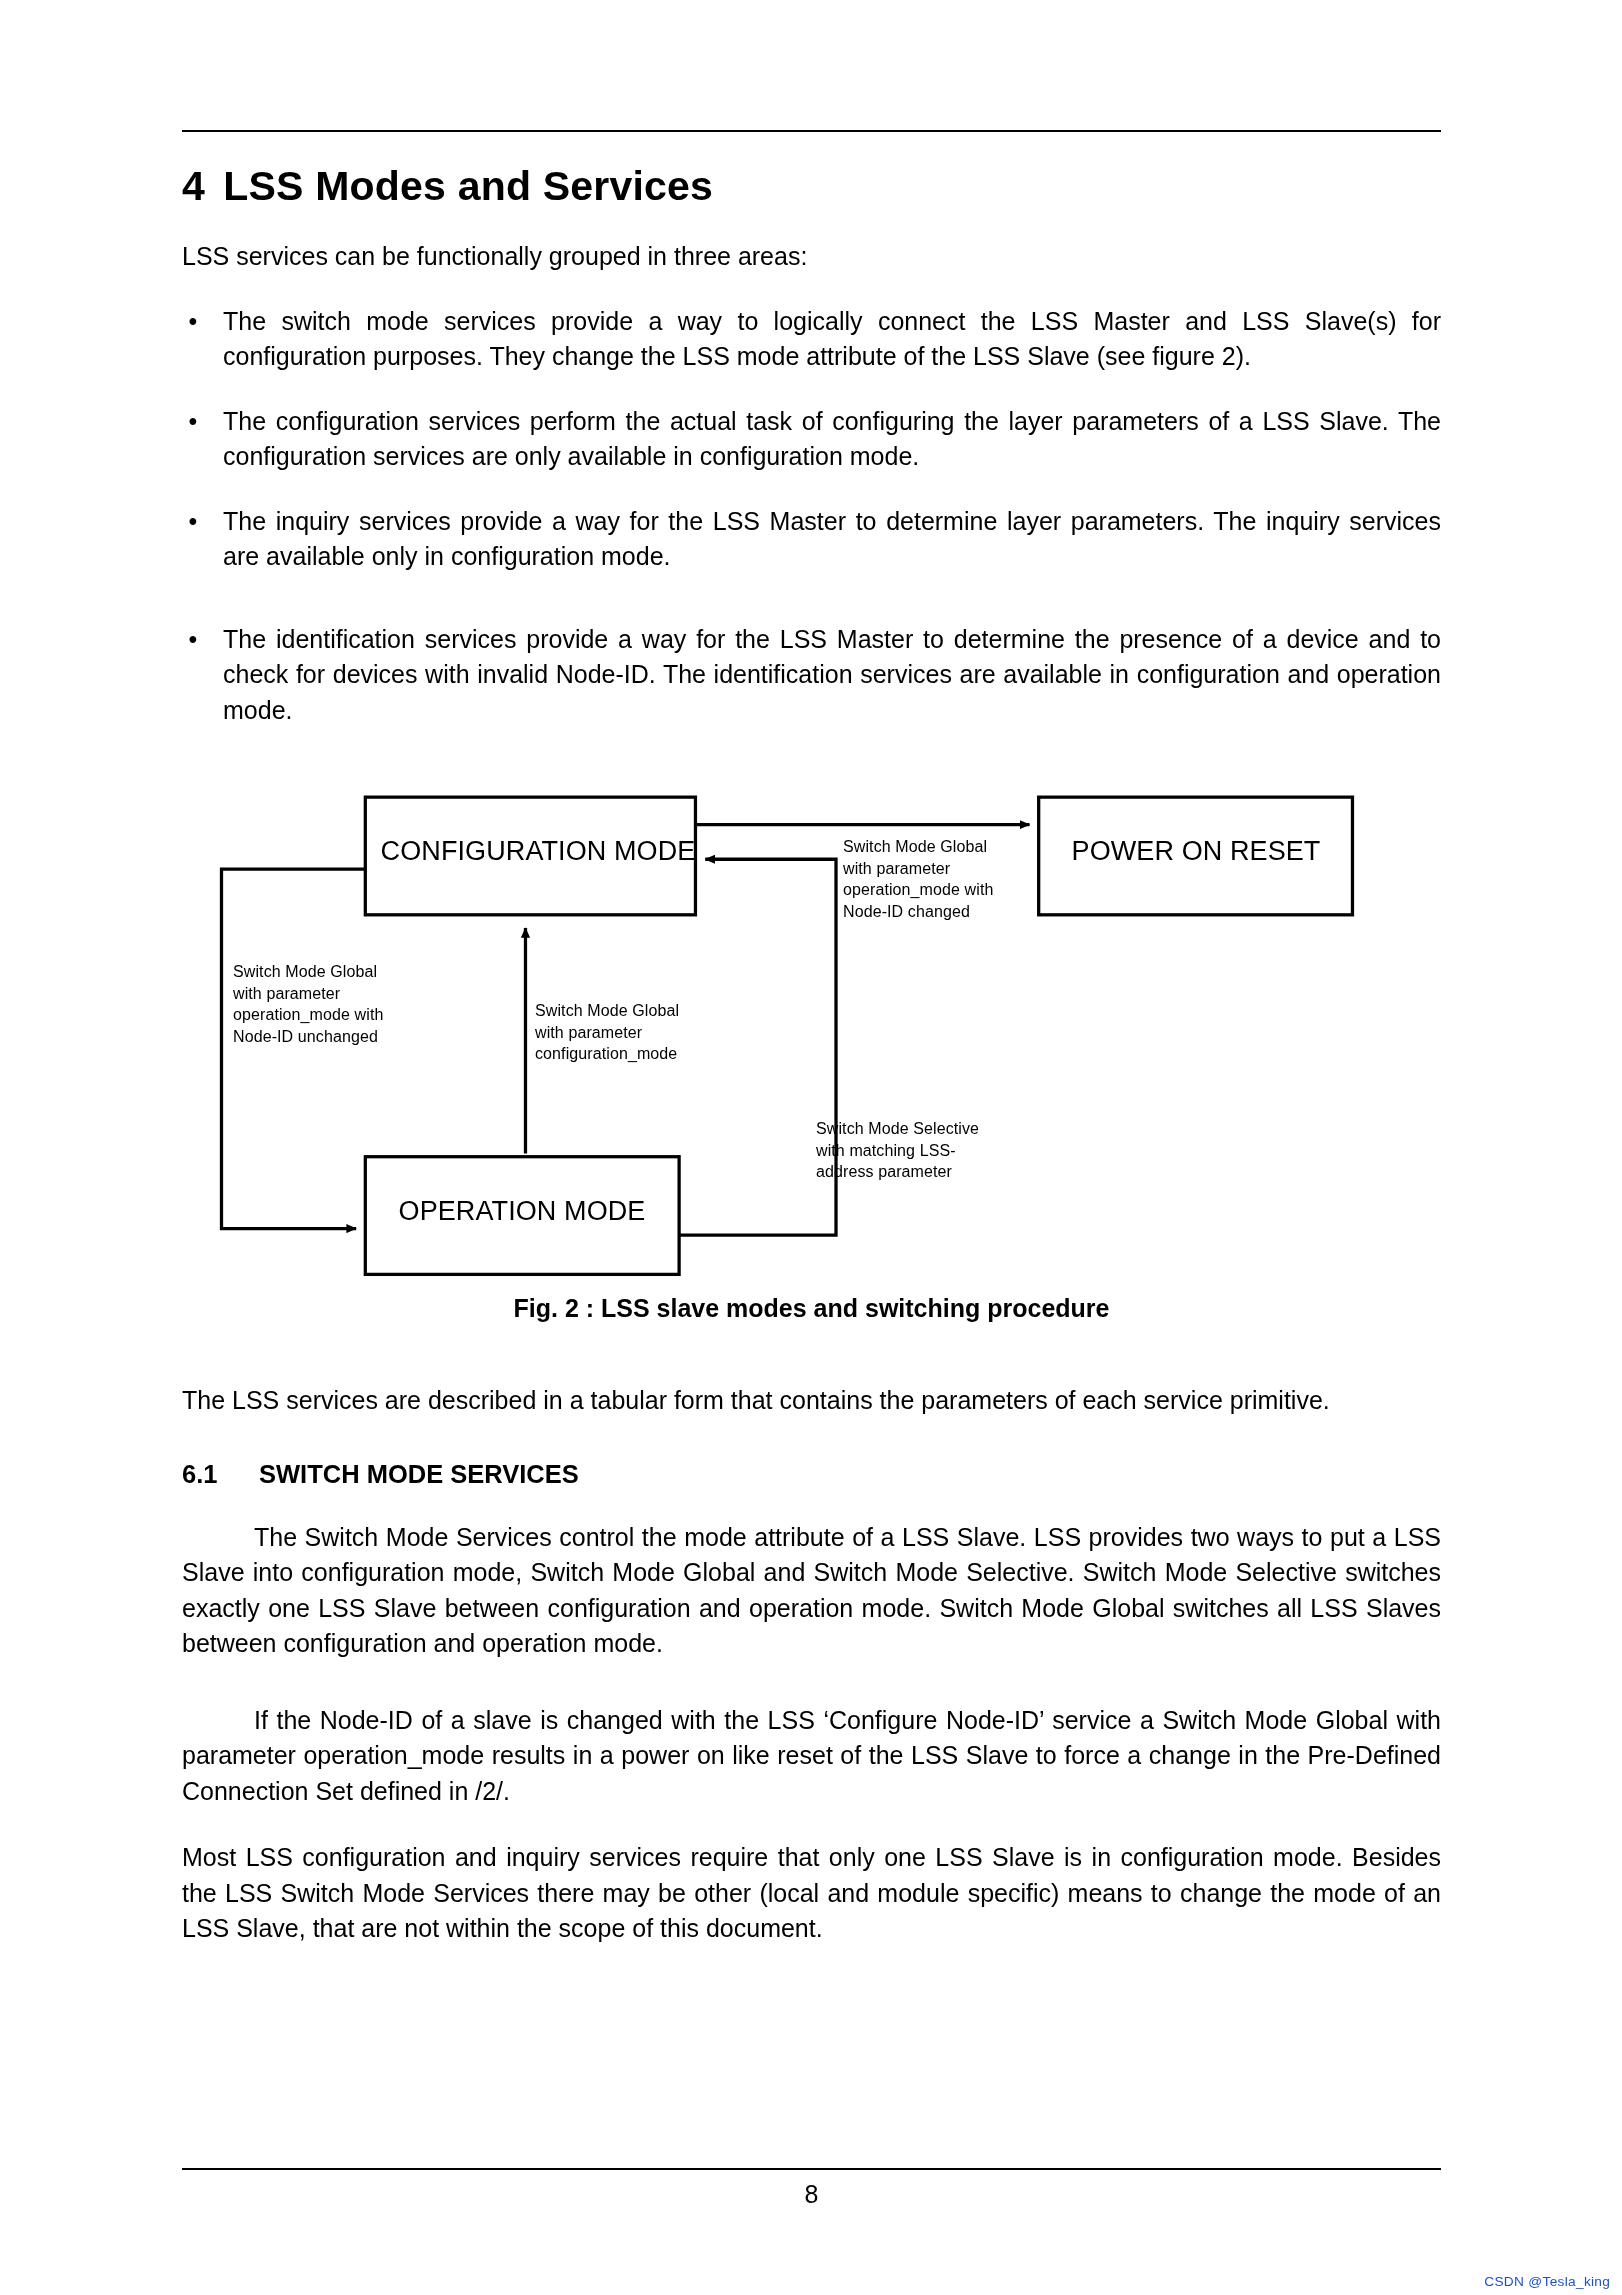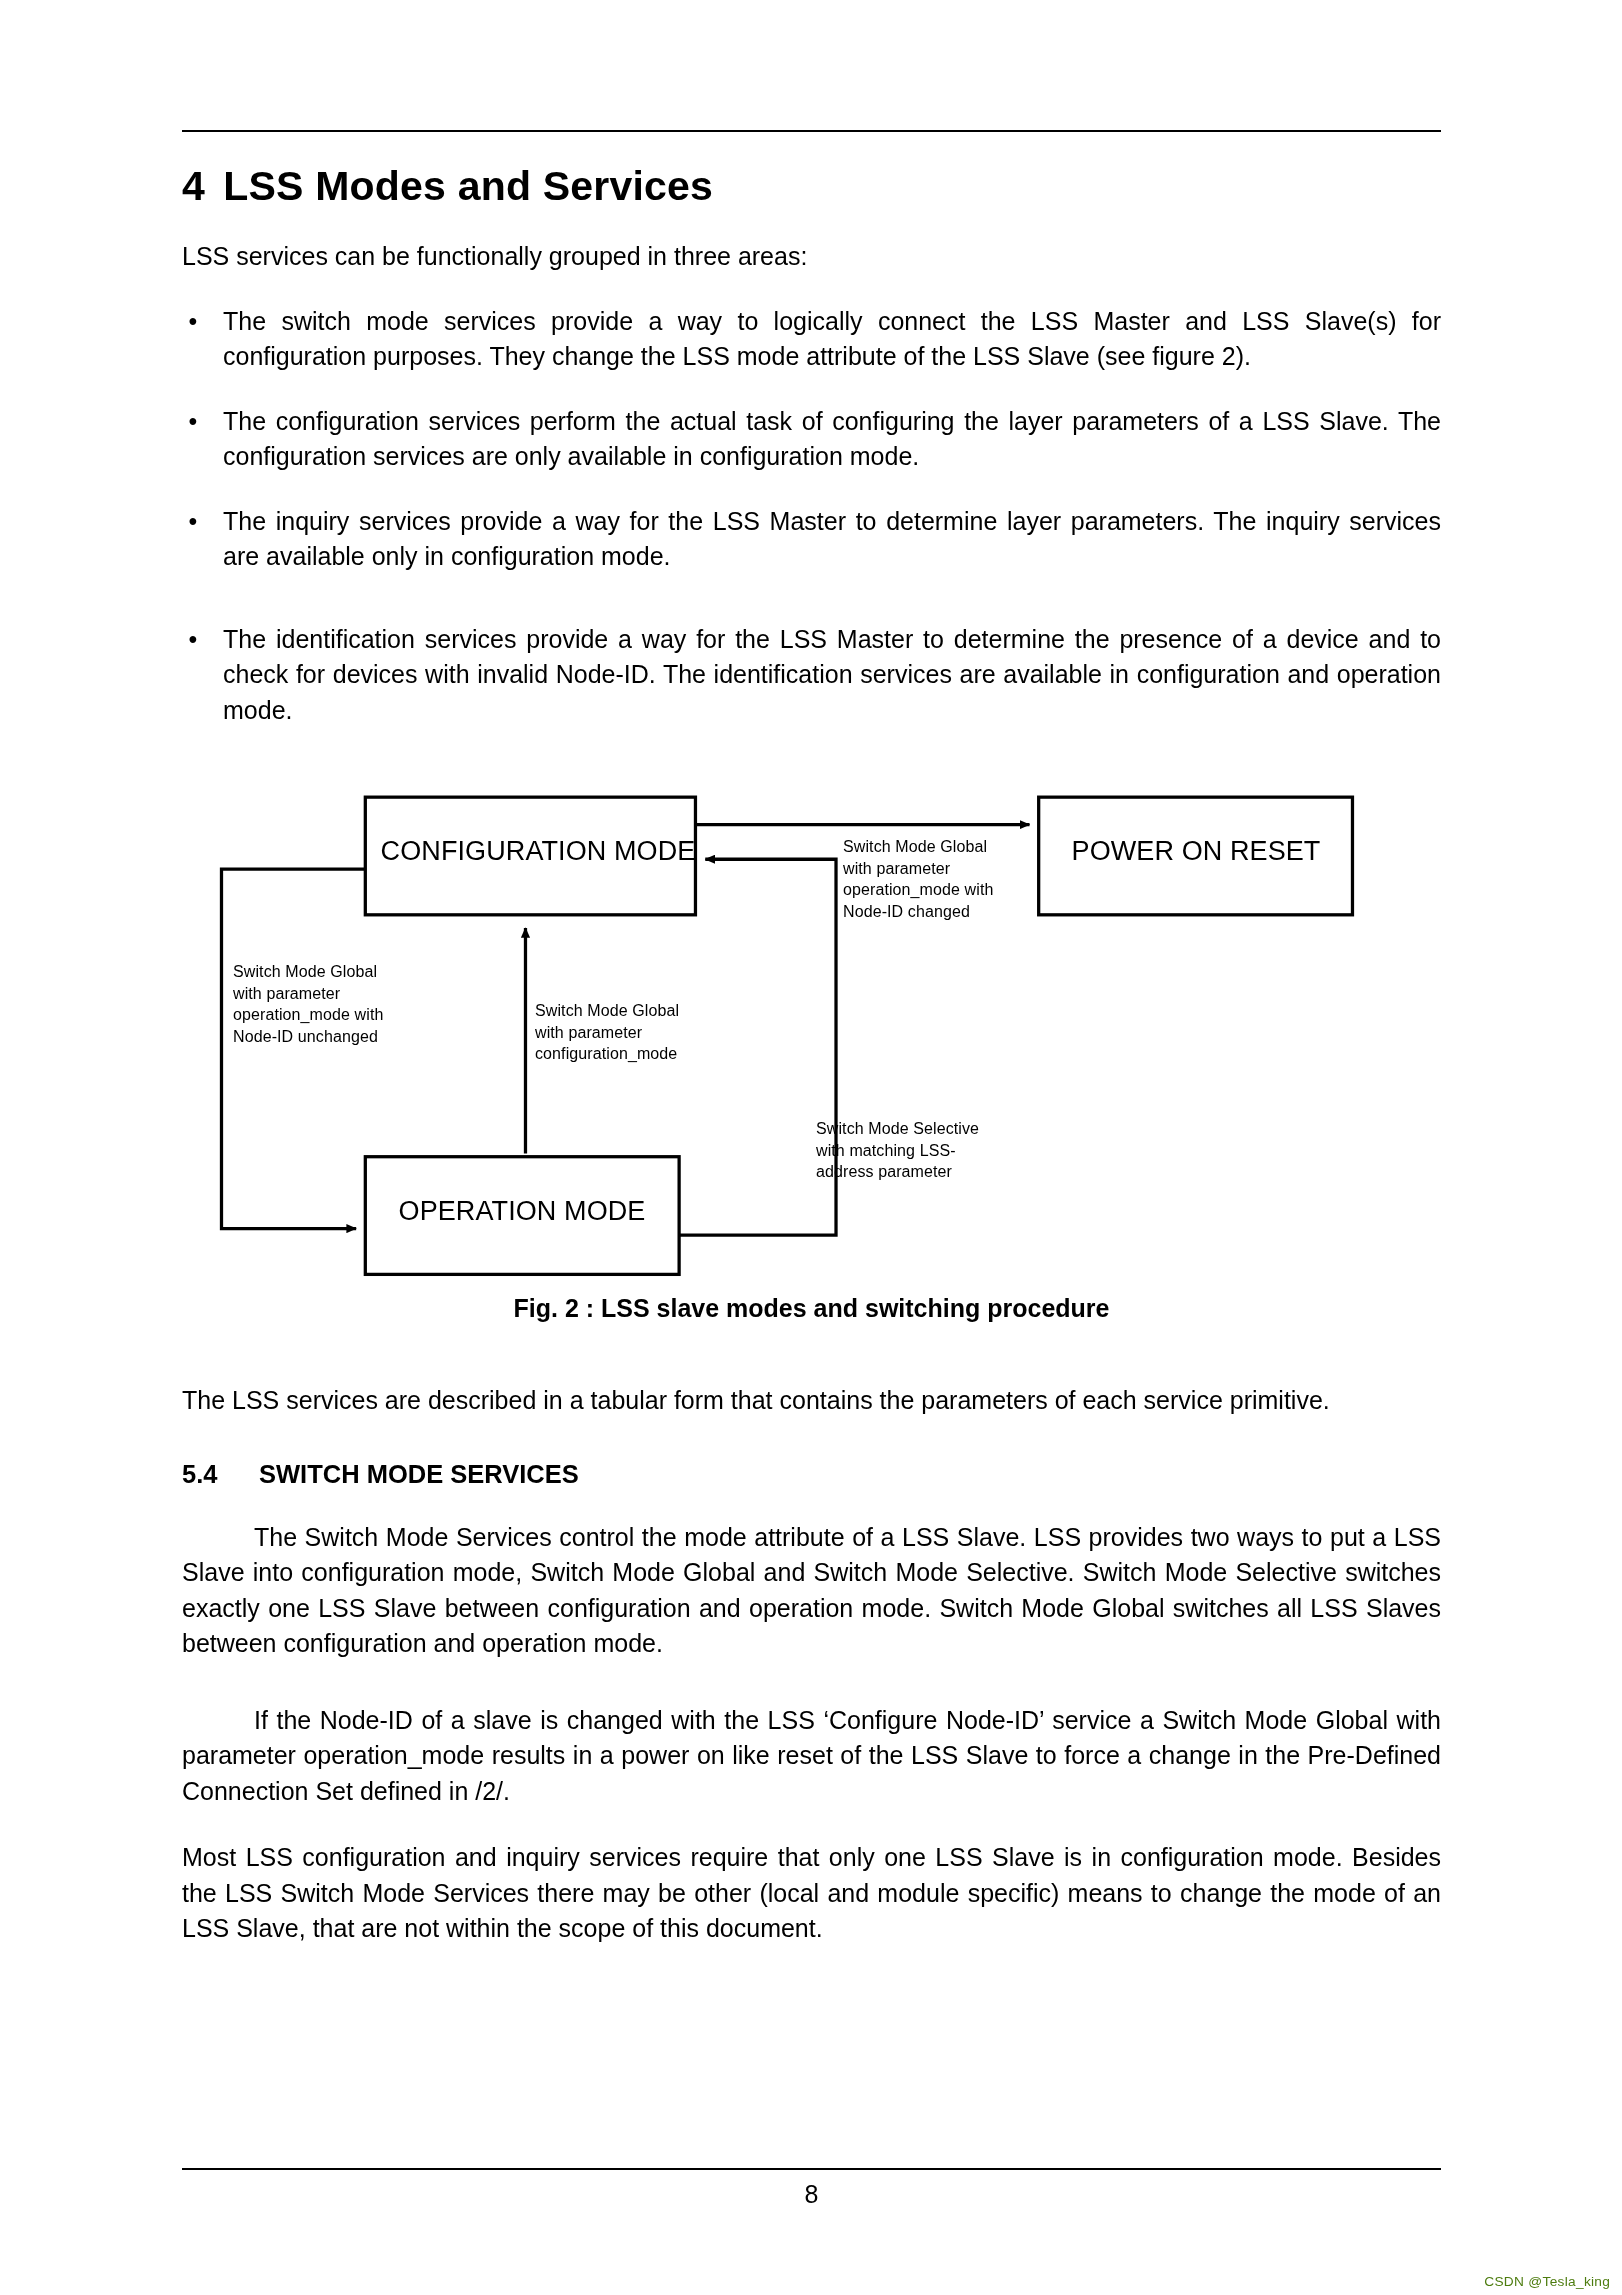--- a/index.html
+++ b/index.html
@@ -155,21 +155,21 @@
     top: 2180px;
     width: 1259px;
     text-align: center;
     font-size: 25px;
   }
   .watermark {
     position: absolute;
     right: 11.8px;
     bottom: 6.5px;
     font-size: 13.7px;
-    color: #4d7c0f;
+    color: #1d4ed8;
     letter-spacing: 0.3px;
   }
 </style>
 </head>
 <body>
 
 <div class="page">
 
   <div class="header-rule"></div>
 
@@ -247,21 +247,21 @@
       <div class="fig-caption">Fig. 2 : LSS slave modes and switching procedure</div>
     </div>
 
     <div class="after-figure">
 
       <p class="para tight">The LSS services are described in a tabular form that contains the parameters of each service primitive.</p>
 
       <div class="sp-lg"></div>
 
       <h2 class="section">
-        <span class="snum">5.4</span>
+        <span class="snum">6.1</span>
         <span>SWITCH MODE SERVICES</span>
       </h2>
 
       <div class="sp-md"></div>
 
       <p class="para indent">The Switch Mode Services control the mode attribute of a LSS Slave. LSS provides two ways to put a LSS Slave into configuration mode, Switch Mode Global and Switch Mode Selective. Switch Mode Selective switches exactly one LSS Slave between configuration and operation mode. Switch Mode Global switches all LSS Slaves between configuration and operation mode.</p>
 
       <div class="sp-lg"></div>
 
       <p class="para indent">If the Node-ID of a slave is changed with the LSS ‘Configure Node-ID’ service a Switch Mode Global with parameter operation_mode results in a power on like reset of the LSS Slave to force a change in the Pre-Defined Connection Set defined in /2/.</p>

